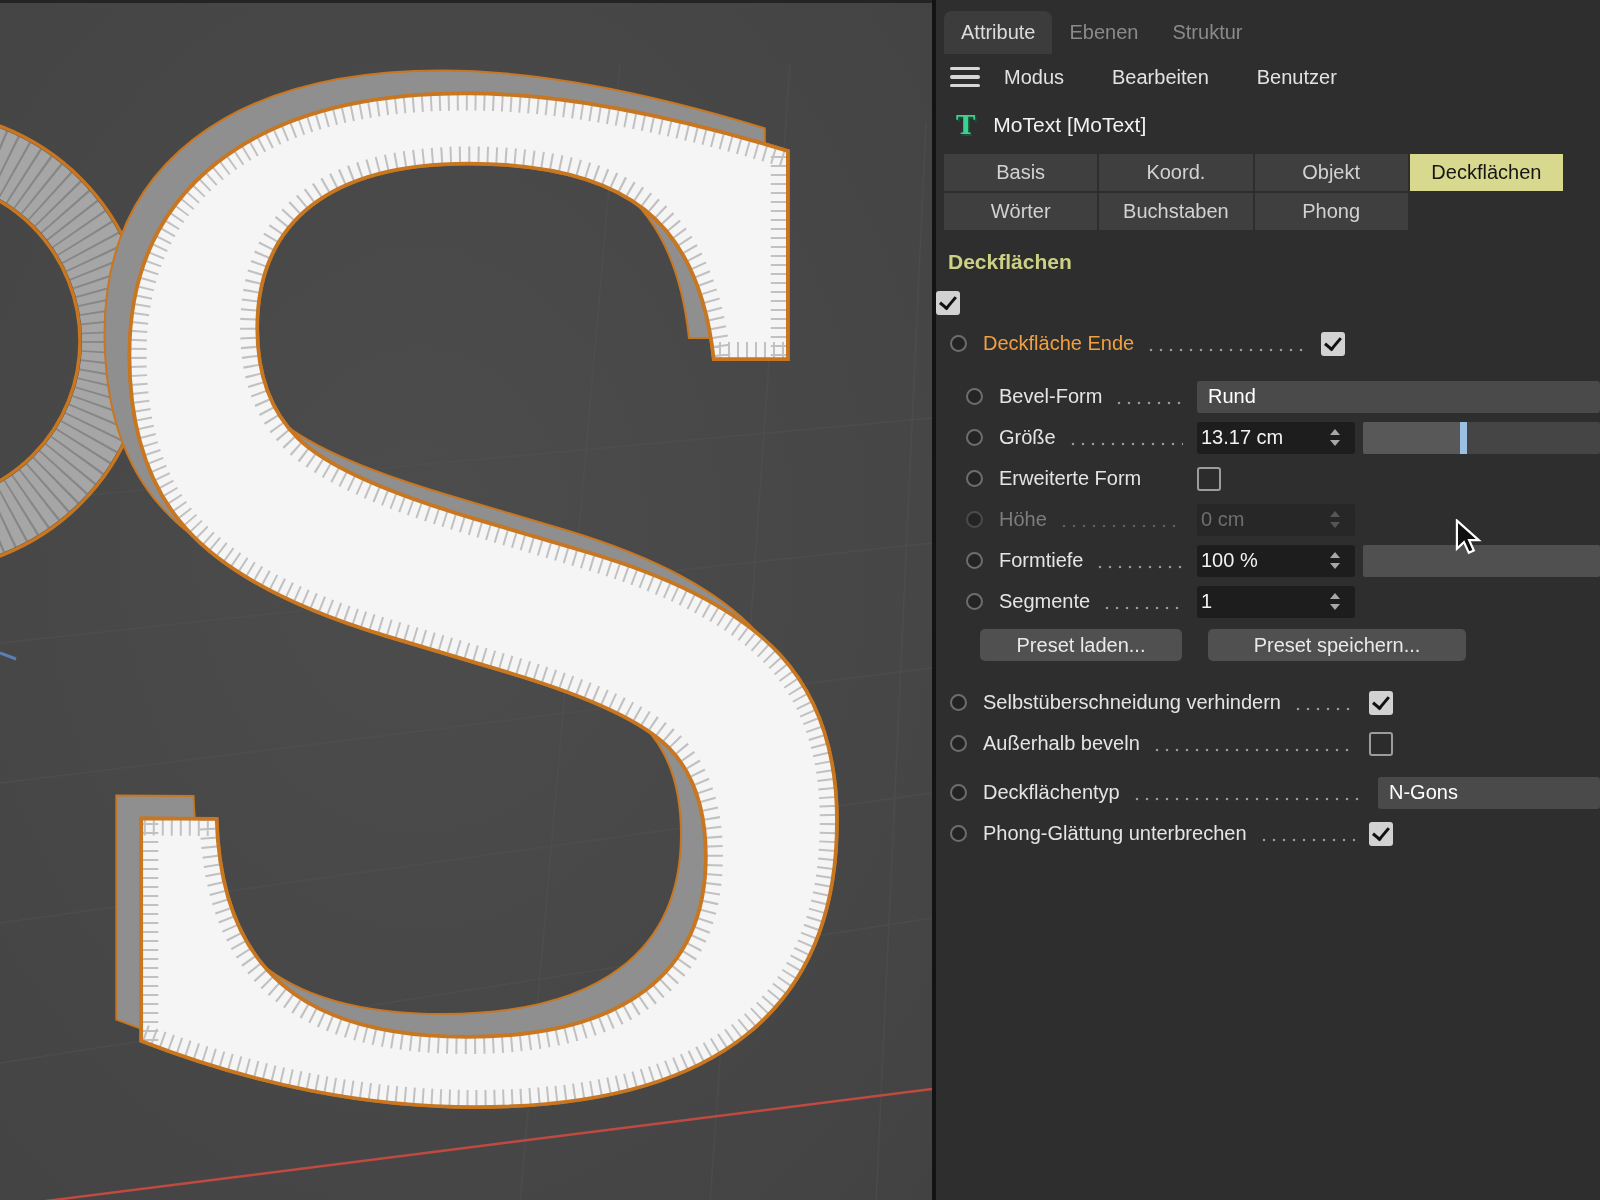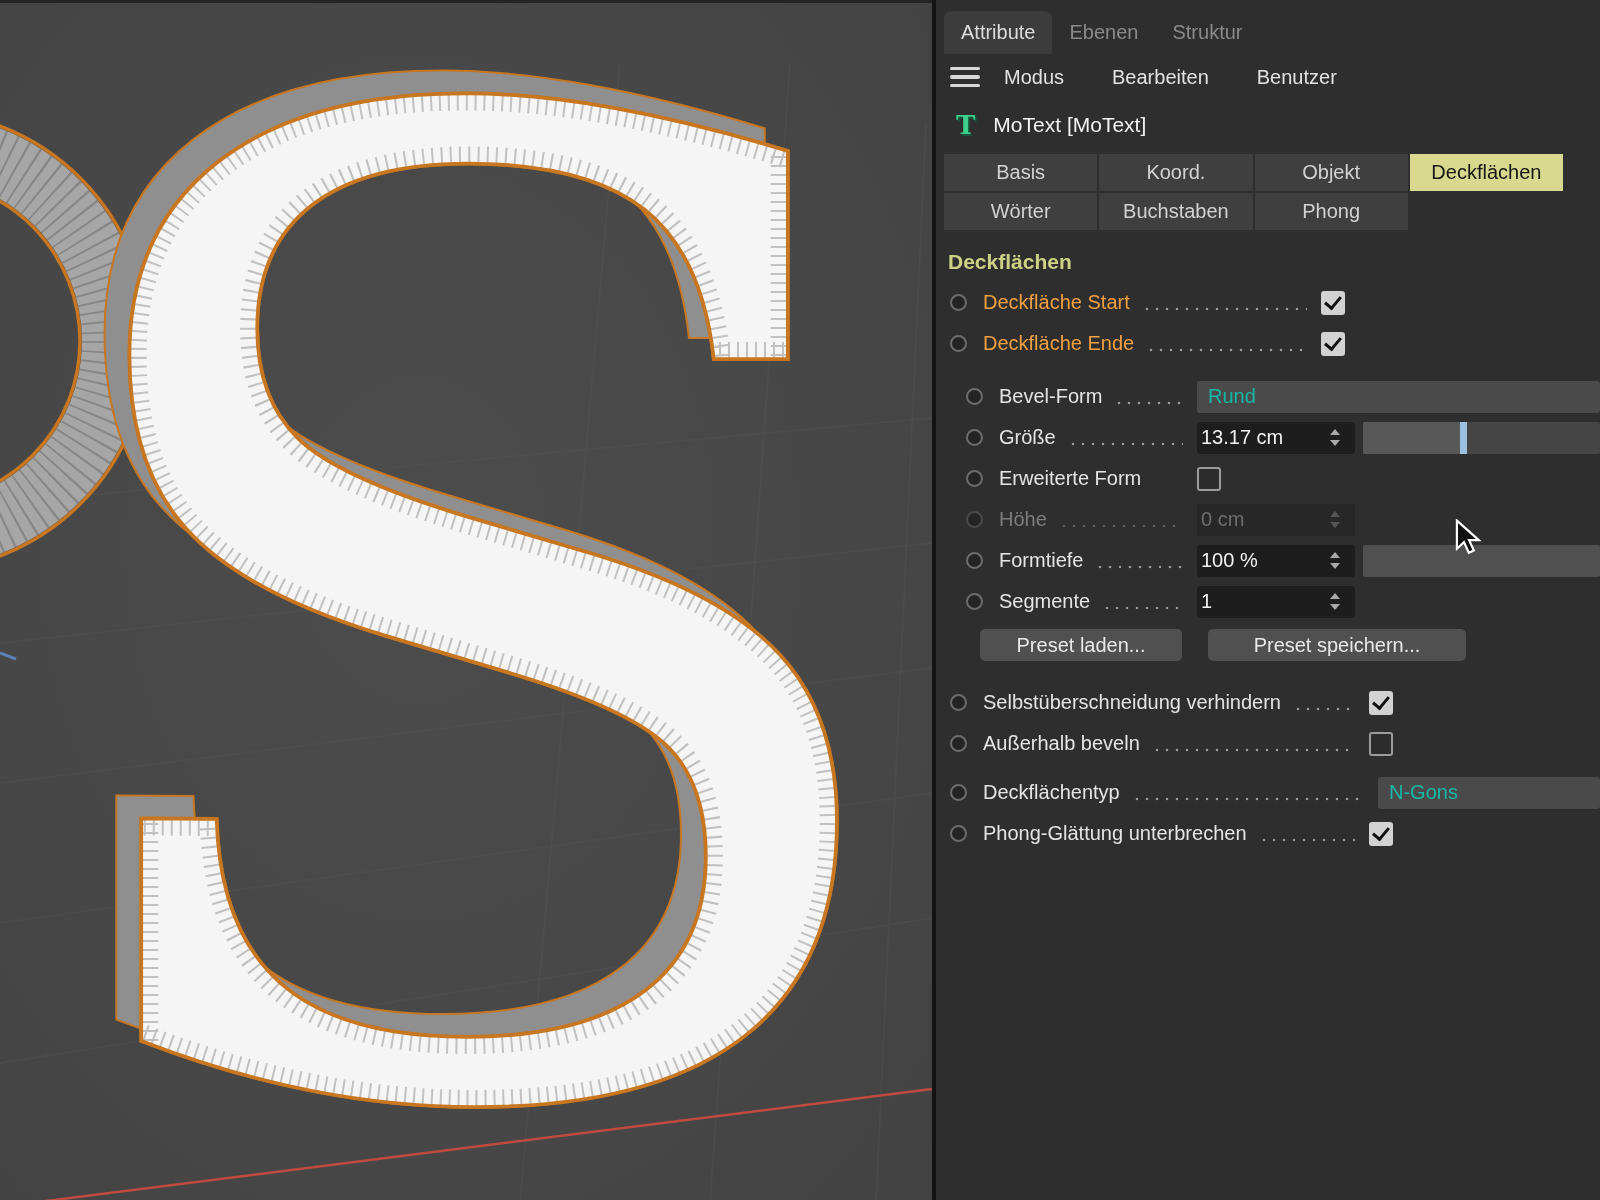--- a/index.html
+++ b/index.html
@@ -73,21 +73,21 @@
   .input .val { flex:1; font-size:20px; }
   .stepper { flex:0 0 20px; display:flex; flex-direction:column; justify-content:center; gap:5px; padding-right:5px; }
   .arr { width:0; height:0; border-left:5.5px solid transparent; border-right:5.5px solid transparent; }
   .arr.up { border-bottom:6.5px solid #a8a8a8; }
   .arr.dn { border-top:6.5px solid #a8a8a8; }
   .input.disabled { background:#272727; color:#6e6e6e;gap:33px; }
   .input.disabled .arr.up { border-bottom-color:#565656; }
   .input.disabled .arr.dn { border-top-color:#565656; }
 
   .dropdown { flex:1; height:32px; background:#4a4a4a; border-radius:3px;
-              display:flex; align-items:center; padding-left:11px; color:#14b8a6; min-width:0; }
+              display:flex; align-items:center; padding-left:11px; color:#ffffff; min-width:0; }
 
   .slider { flex:1; height:32px; margin-left:8px; background:#454545; position:relative;
             border-radius:2px; overflow:hidden; }
   .slider .fill { position:absolute; left:0; top:0; bottom:0; background:#585858; }
   .slider .handle { position:absolute; top:0; bottom:0; width:7px; background:#9cc1e0; }
   .slider.plain { background:#505050; }
 
   .group-hdr { display:flex; align-items:center; height:36px; background:#3d3d3d;
                margin:10px 0 4px 4px; font-weight:bold; color:#e8e8e8; font-size:20px; }
   .tri { width:0; height:0; border-left:7px solid transparent; border-right:7px solid transparent;
@@ -181,25 +181,20 @@
     <div class="catrow">
       <div class="cat">Wörter</div>
       <div class="cat">Buchstaben</div>
       <div class="cat">Phong</div>
     </div>
   </div>
 
   <div class="section-title">Deckflächen</div>
 
   <div class="row r1">
-    <div class="lcol">
-      <span class="adot"></span>
-      <span class="lbl orange">Deckfläche Start</span>
-      <span class="dots"></span>
-    </div>
     <div class="rcol">
       <span class="checkbox checked"></span>
     </div>
   </div>
 
   <div class="row r1">
     <div class="lcol">
       <span class="adot"></span>
       <span class="lbl orange">Deckfläche Ende</span>
       <span class="dots"></span>

